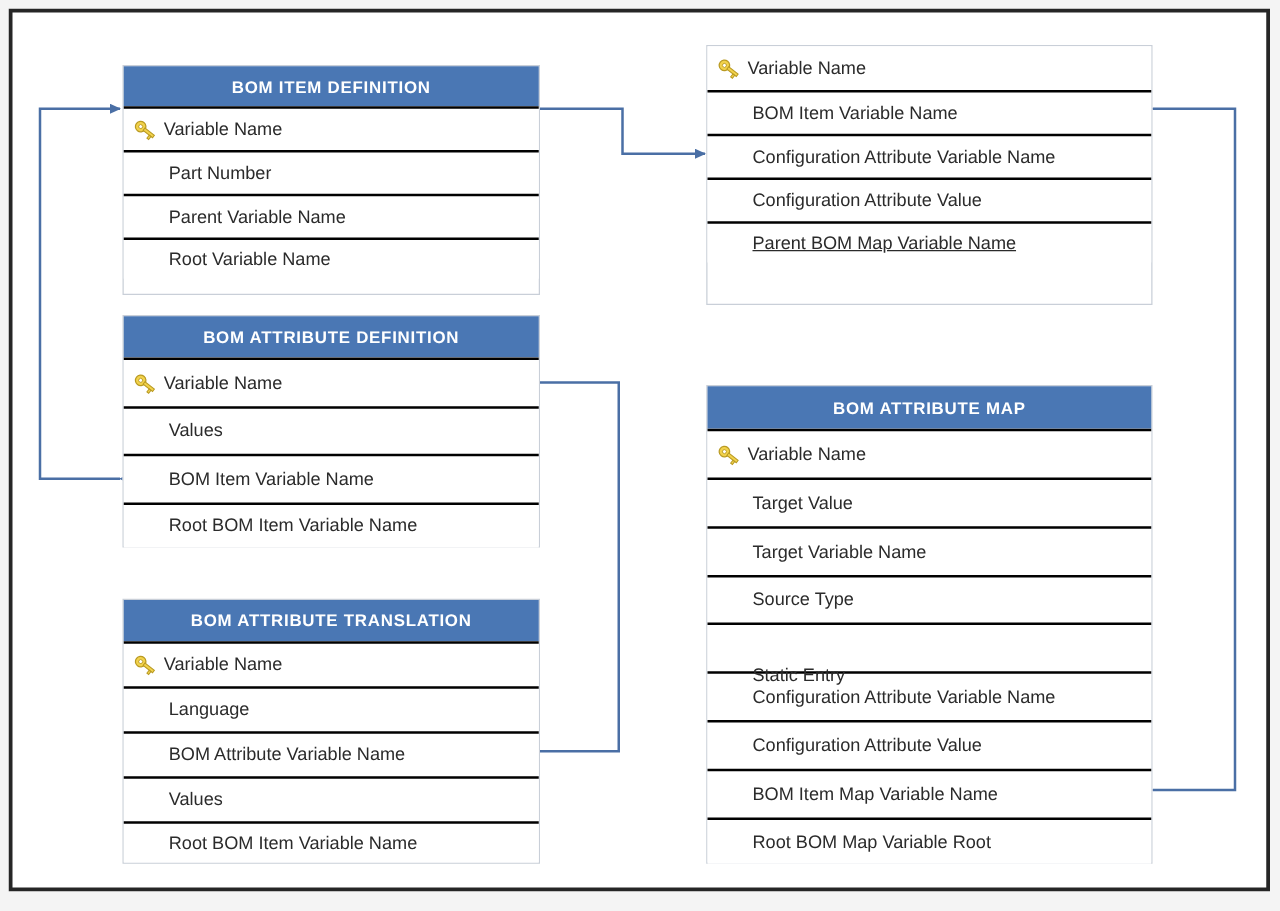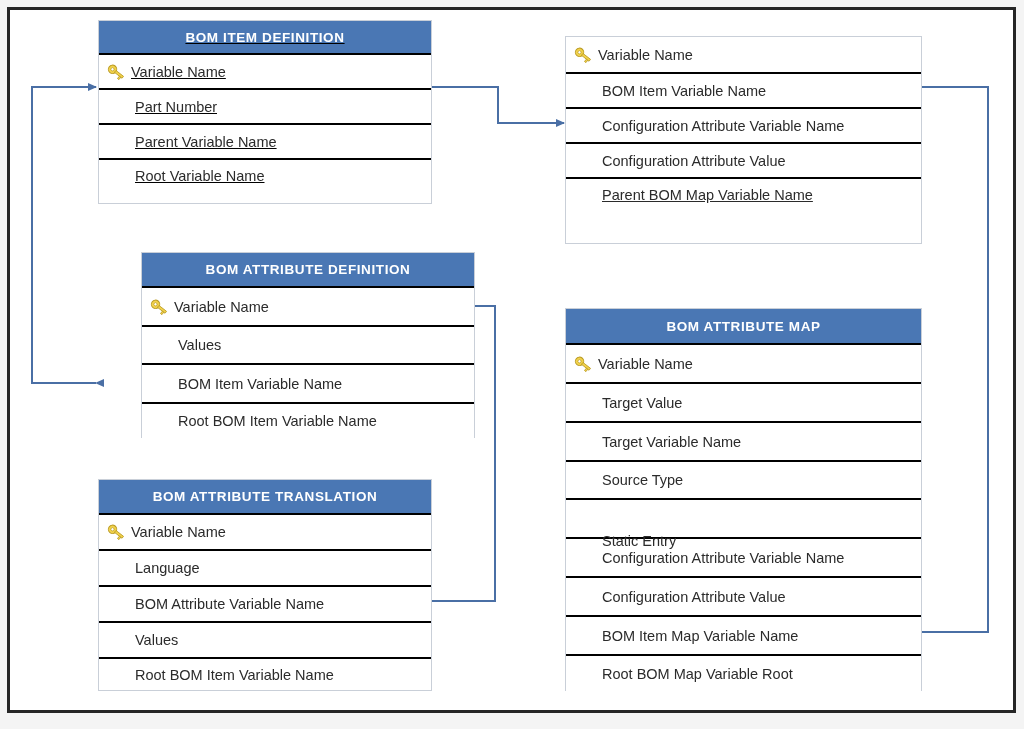--- a/index.html
+++ b/index.html
@@ -116,21 +116,21 @@
 
     <g>
       <path d="M 432 306 L 495 306 L 495 601 L 432 601" fill="none" stroke="#4A6FA5" stroke-width="2" marker-start="url(#arrowL)" marker-end="url(#arrowL)"></path>
     </g>
 
     <g>
       <path d="M 922 87 L 988 87 L 988 632 L 922 632" fill="none" stroke="#4A6FA5" stroke-width="2" marker-start="url(#arrowL)" marker-end="url(#arrowL)"></path>
     </g>
   </svg>
 
-  <div class="entity" style="left:98px; top:20px; width:334px; height:184px;text-decoration:underline;">
+  <div class="entity" style="left:98px; top:52px; width:334px; height:184px;">
     <div class="entity-header" style="height:32px;">BOM ITEM DEFINITION</div>
     <div class="attr-row key-row" style="height:35px;">
       <span class="key-icon">
         <svg width="20" height="18" viewBox="0 0 20 18" xmlns="http://www.w3.org/2000/svg">
           <g transform="rotate(38 10 9)">
             <circle cx="5.6" cy="9" r="4.2" fill="#F2D24B" stroke="#B99A22" stroke-width="1"></circle>
             <circle cx="5.6" cy="9" r="1.6" fill="#ffffff" stroke="#B99A22" stroke-width="0.7"></circle>
             <rect x="9" y="7.8" width="9.6" height="2.4" fill="#F2D24B" stroke="#B99A22" stroke-width="0.8"></rect>
             <rect x="15.2" y="10.2" width="1.8" height="3" fill="#F2D24B" stroke="#B99A22" stroke-width="0.8"></rect>
           </g>
@@ -171,21 +171,21 @@
       <span class="attr-label" style="padding-left:26px;">Configuration Attribute Variable Name</span>
     </div>
     <div class="attr-row" style="height:35px;">
       <span class="attr-label" style="padding-left:26px;">Configuration Attribute Value</span>
     </div>
     <div class="attr-row" style="height:33px;">
       <span class="attr-label" style="padding-left:26px;text-decoration:underline;">Parent BOM Map Variable Name</span>
     </div>
   </div>
 
-  <div class="entity" style="left:98px; top:252px; width:334px; height:186px;margin-left:43px;">
+  <div class="entity" style="left:98px; top:252px; width:334px; height:186px;">
     <div class="entity-header" style="height:33px;">BOM ATTRIBUTE DEFINITION</div>
     <div class="attr-row key-row" style="height:39px;">
       <span class="key-icon">
         <svg width="20" height="18" viewBox="0 0 20 18" xmlns="http://www.w3.org/2000/svg">
           <g transform="rotate(38 10 9)">
             <circle cx="5.6" cy="9" r="4.2" fill="#F2D24B" stroke="#B99A22" stroke-width="1"></circle>
             <circle cx="5.6" cy="9" r="1.6" fill="#ffffff" stroke="#B99A22" stroke-width="0.7"></circle>
             <rect x="9" y="7.8" width="9.6" height="2.4" fill="#F2D24B" stroke="#B99A22" stroke-width="0.8"></rect>
             <rect x="15.2" y="10.2" width="1.8" height="3" fill="#F2D24B" stroke="#B99A22" stroke-width="0.8"></rect>
           </g>

